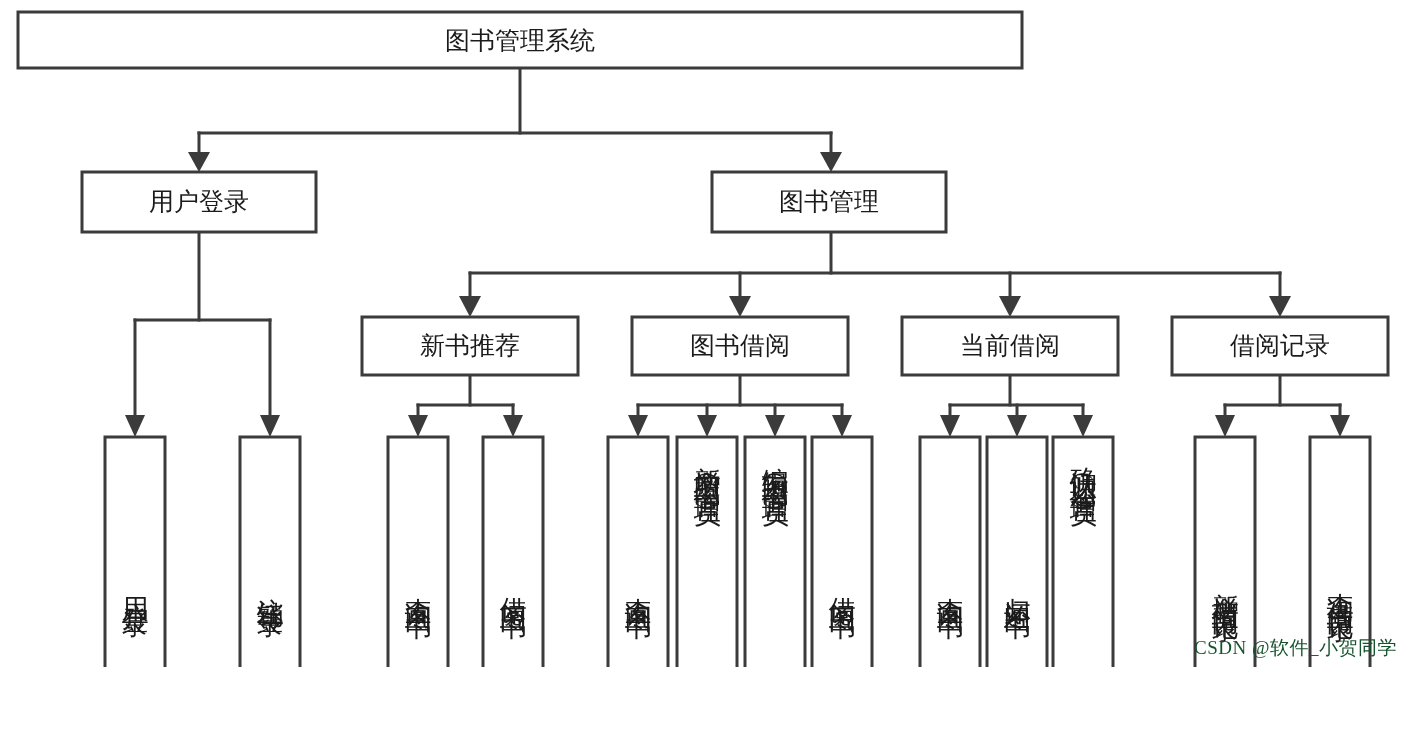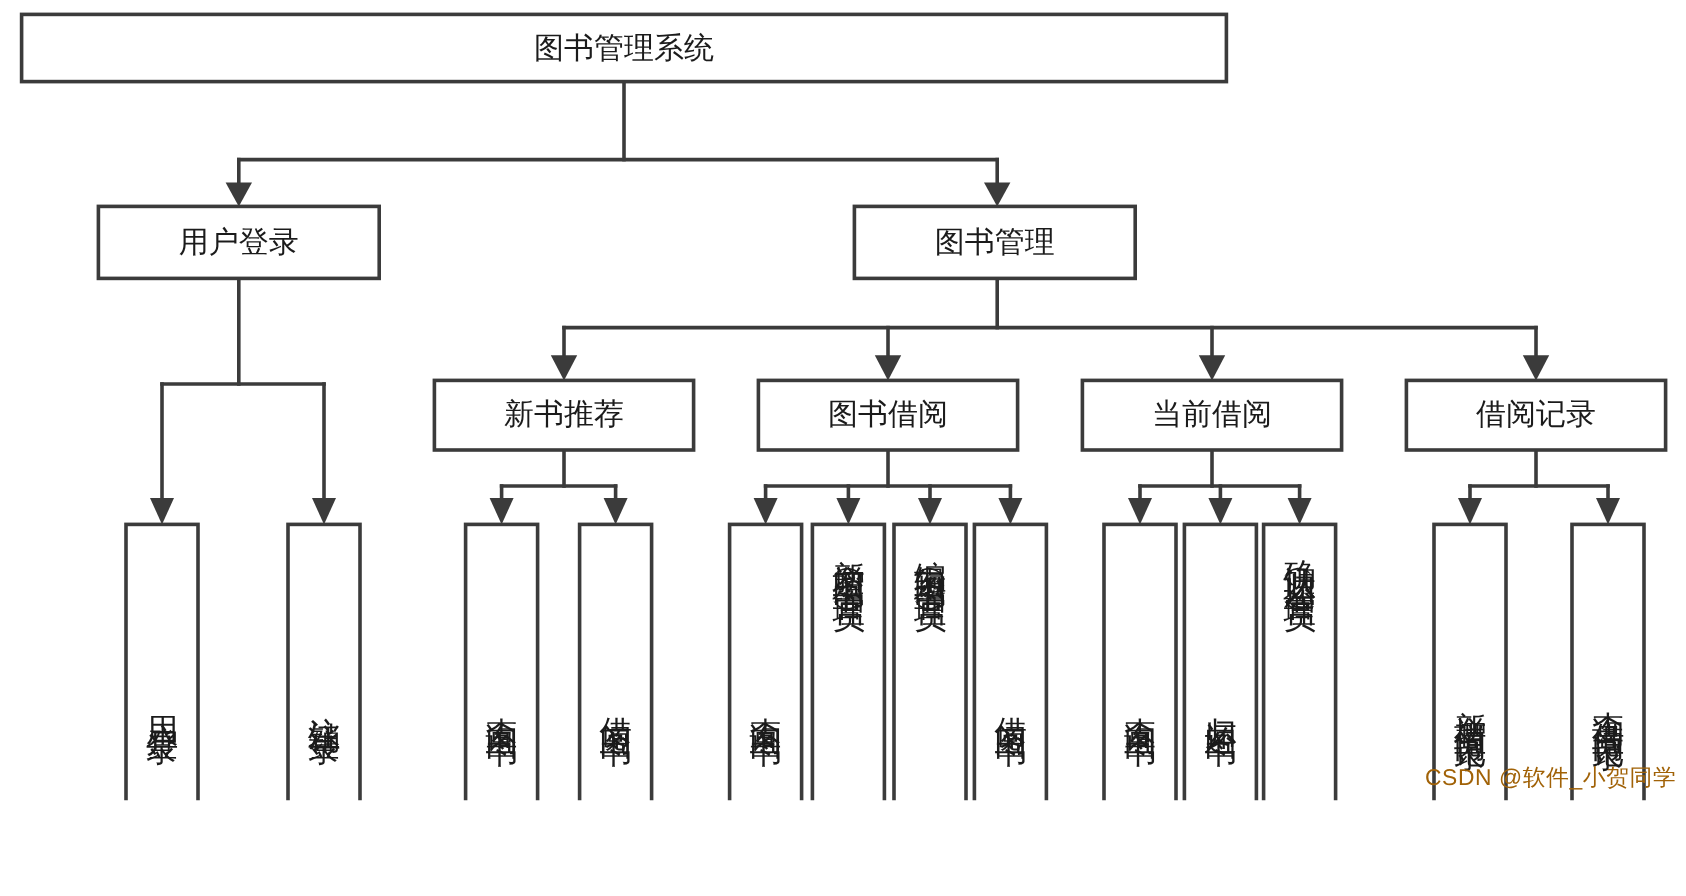--- a/index.html
+++ b/index.html
@@ -59,23 +59,23 @@
     line-height: 1.05;
     letter-spacing: 5px;
     color: #1b1b1b;
     white-space: nowrap;
     text-align: center;
   }
   .watermark {
     position: absolute;
     right: 8px;
     bottom: 6px;
-    font-family: Liberation Sans, sans-serif;
+    font-family: Liberation Serif, serif;
     font-size: 19px;
-    color: #a16207;
+    color: #14532d;
     letter-spacing: 0.5px;
     white-space: nowrap;
   }
 </style>
 </head>
 <body>
 
 <div id="page">
 
   <svg id="diagram" viewBox="0 0 1405 747">

